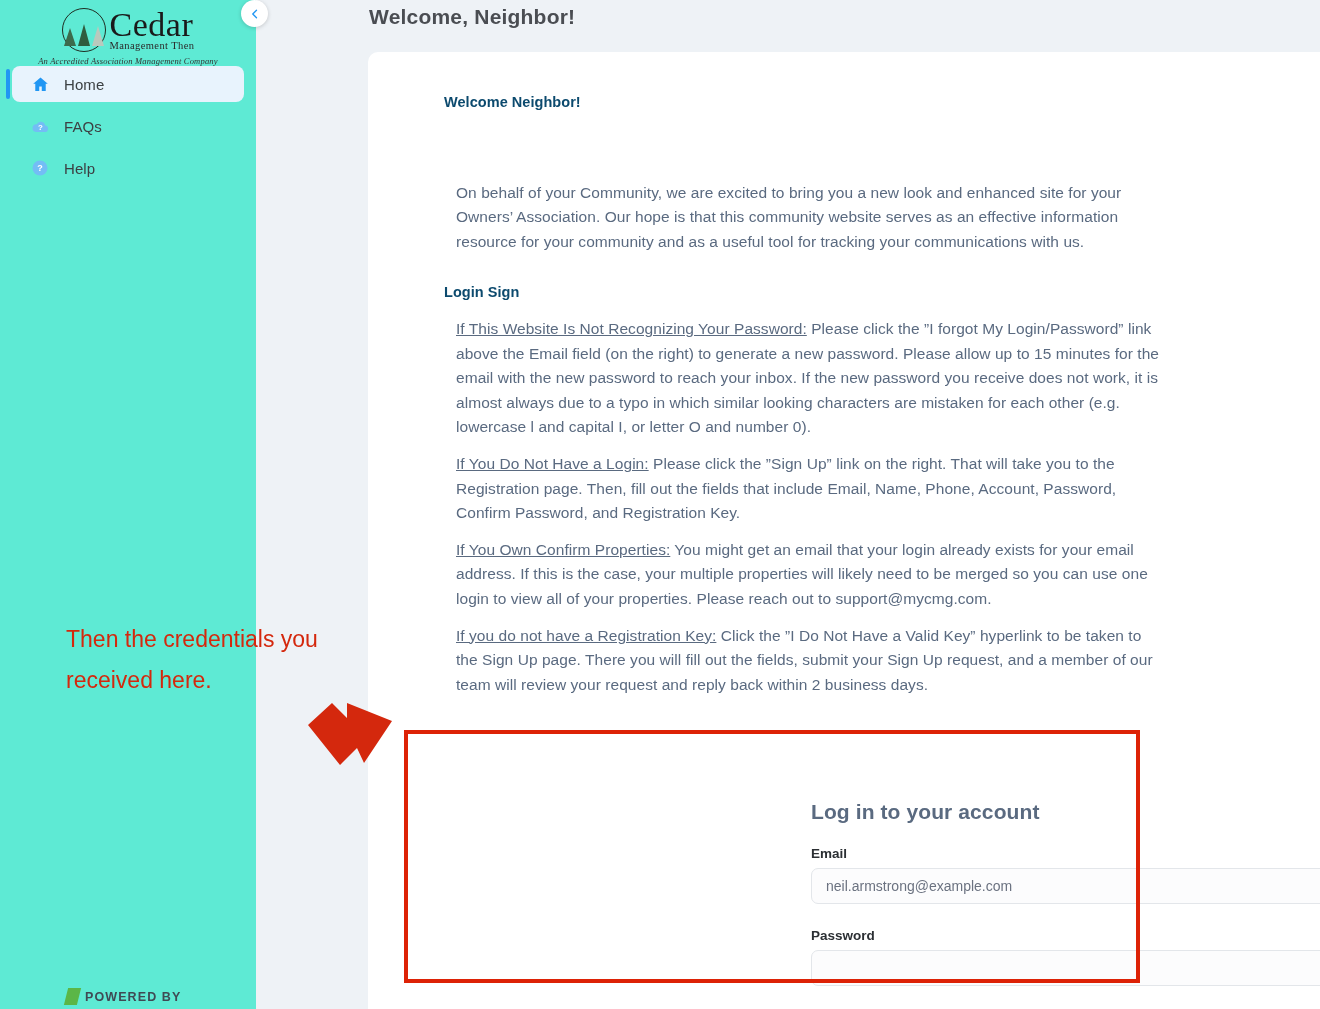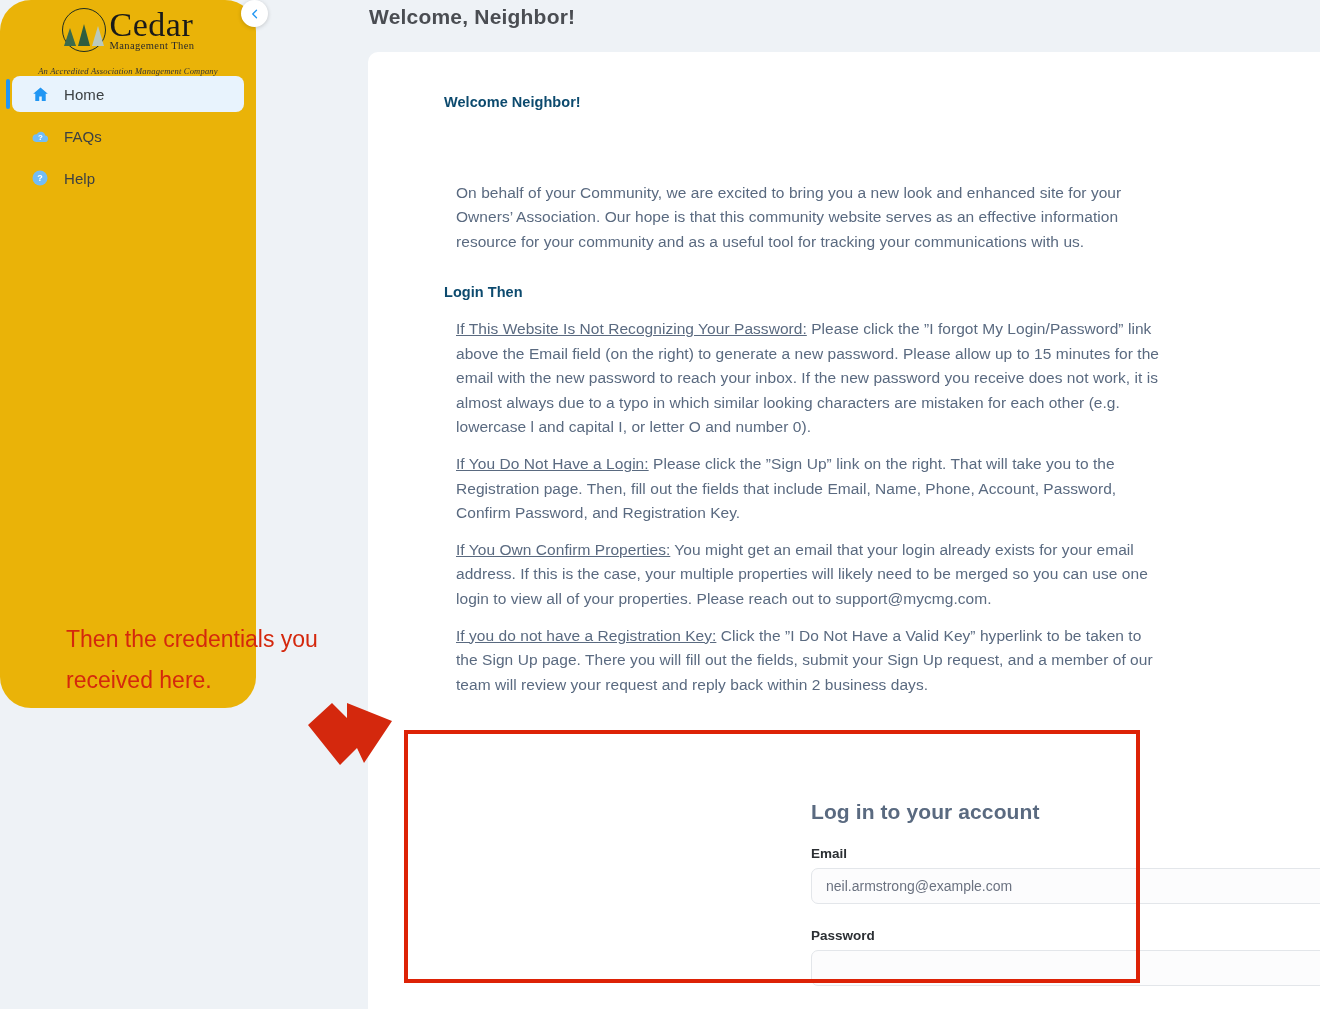--- a/index.html
+++ b/index.html
@@ -14,25 +14,24 @@
     background: #eef2f6;
     font-family: "Liberation Sans", sans-serif;
     position: relative;
   }
 
   
   #sidebar {
     position: absolute;
     left: 0; top: 0;
     width: 256px;
-    height: 708px;
-    background: #eab308;
+    height: 1009px;
+    background: #5eead4;
     box-sizing: border-box;
     overflow: hidden;
-    border-radius: 31px;
   }
   #logo-block {
     padding-top: 8px;
     text-align: center;
   }
   .logo-row {
     display: flex;
     align-items: center;
     justify-content: center;
     gap: 4px;
@@ -68,21 +67,21 @@
     font-size: 10.5px;
     color: #2a2a2a;
     letter-spacing: 0.4px;
     margin-top: -2px;
   }
   .logo-tagline {
     font-family: "Liberation Serif", serif;
     font-style: italic;
     font-size: 8.5px;
     color: #333;
-    margin-top: 14px;
+    margin-top: 4px;
     letter-spacing: 0.2px;
   }
 
   #nav {
     text-align: center;
   }
   .nav-item {
     position: relative;
     display: flex;
     align-items: center;
@@ -335,21 +334,21 @@
 
   <div id="page-title">Welcome, Neighbor!</div>
 
   <div id="content-card">
 
     <div class="article">
       <span class="h-bold">Welcome Neighbor!</span>
       <div class="spacer-lg"></div>
       <p>On behalf of your Community, we are excited to bring you a new look and enhanced site for your Owners’ Association. Our hope is that this community website serves as an effective information resource for your community and as a useful tool for tracking your communications with us.</p>
       <div class="spacer-sm"></div>
-      <span class="h-bold">Login Then</span>
+      <span class="h-bold">Login Sign</span>
 
       <p>
         <span class="u">If This Website Is Not Recognizing Your Password:</span><span> Please click the ”I forgot My Login/Password” link above the Email field (on the right) to generate a new password. Please allow up to 15 minutes for the email with the new password to reach your inbox. If the new password you receive does not work, it is almost always due to a typo in which similar looking characters are mistaken for each other (e.g. lowercase l and capital I, or letter O and number 0).</span>
       </p>
       <p>
         <span class="u">If You Do Not Have a Login:</span><span> Please click the ”Sign Up” link on the right. That will take you to the Registration page. Then, fill out the fields that include Email, Name, Phone, Account, Password, Confirm Password, and Registration Key.</span>
       </p>
       <p>
         <span class="u">If You Own Confirm Properties:</span><span> You might get an email that your login already exists for your email address. If this is the case, your multiple properties will likely need to be merged so you can use one login to view all of your properties. Please reach out to support@mycmg.com.</span>
       </p>

